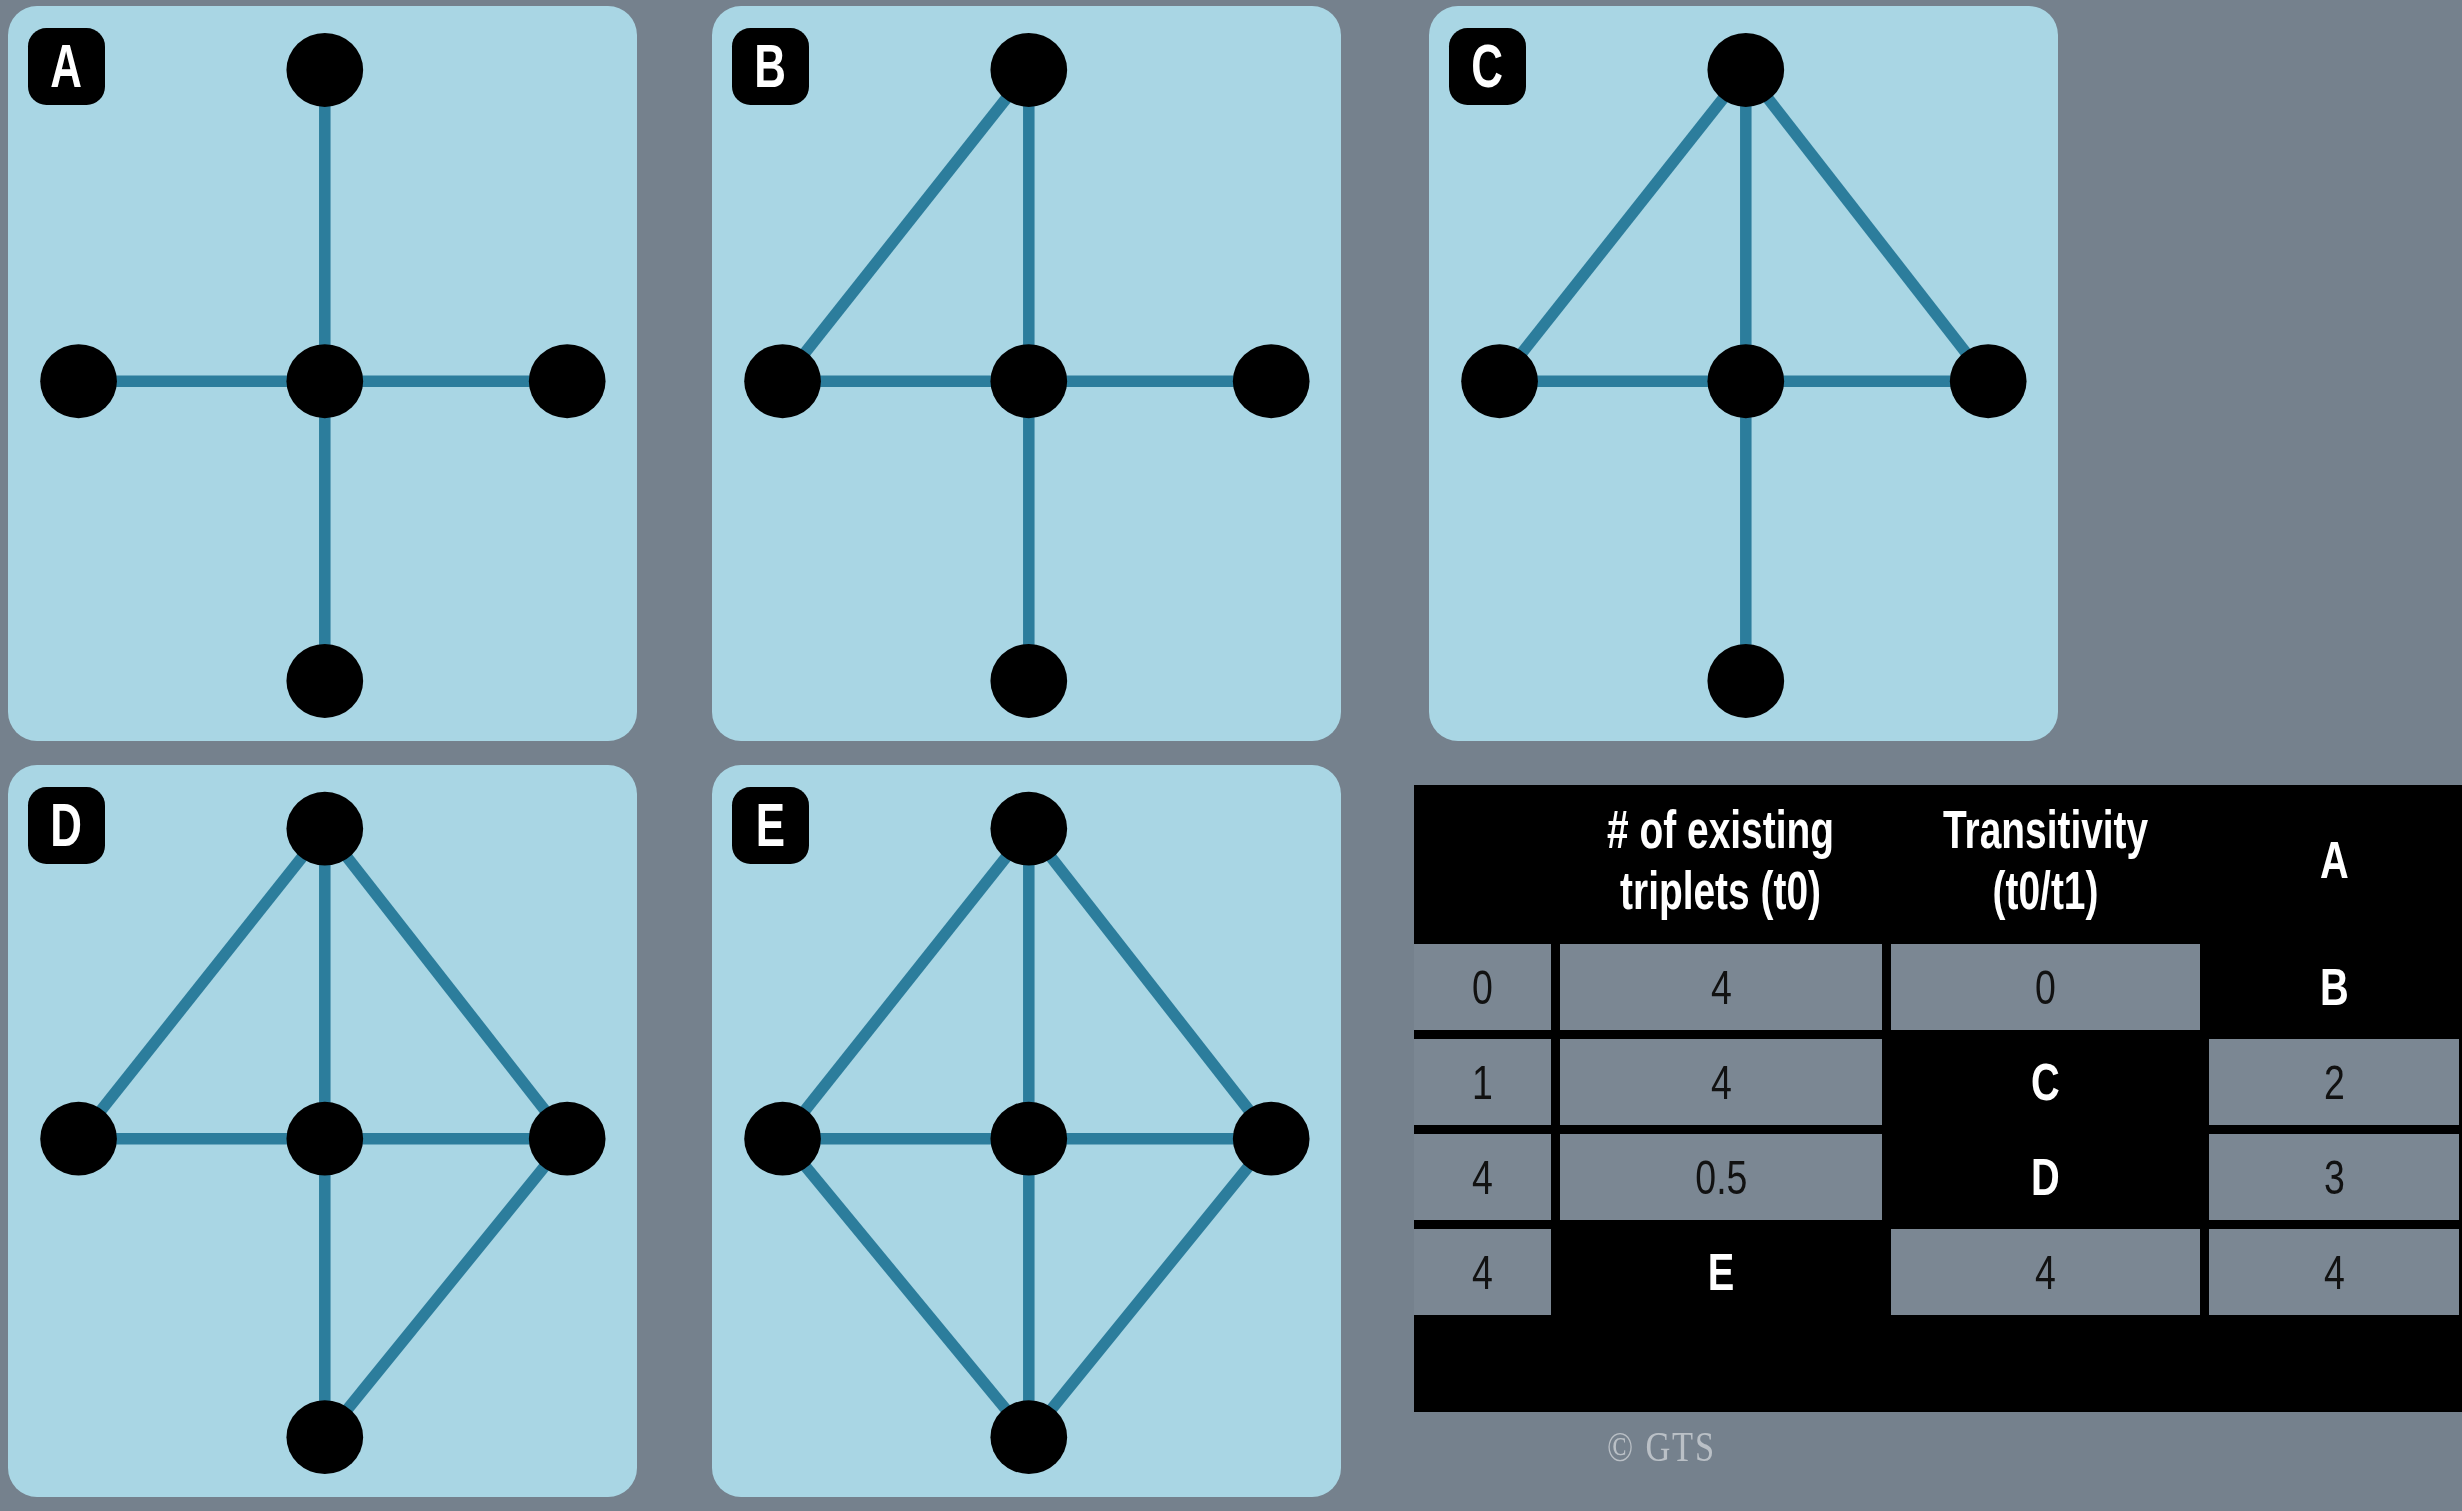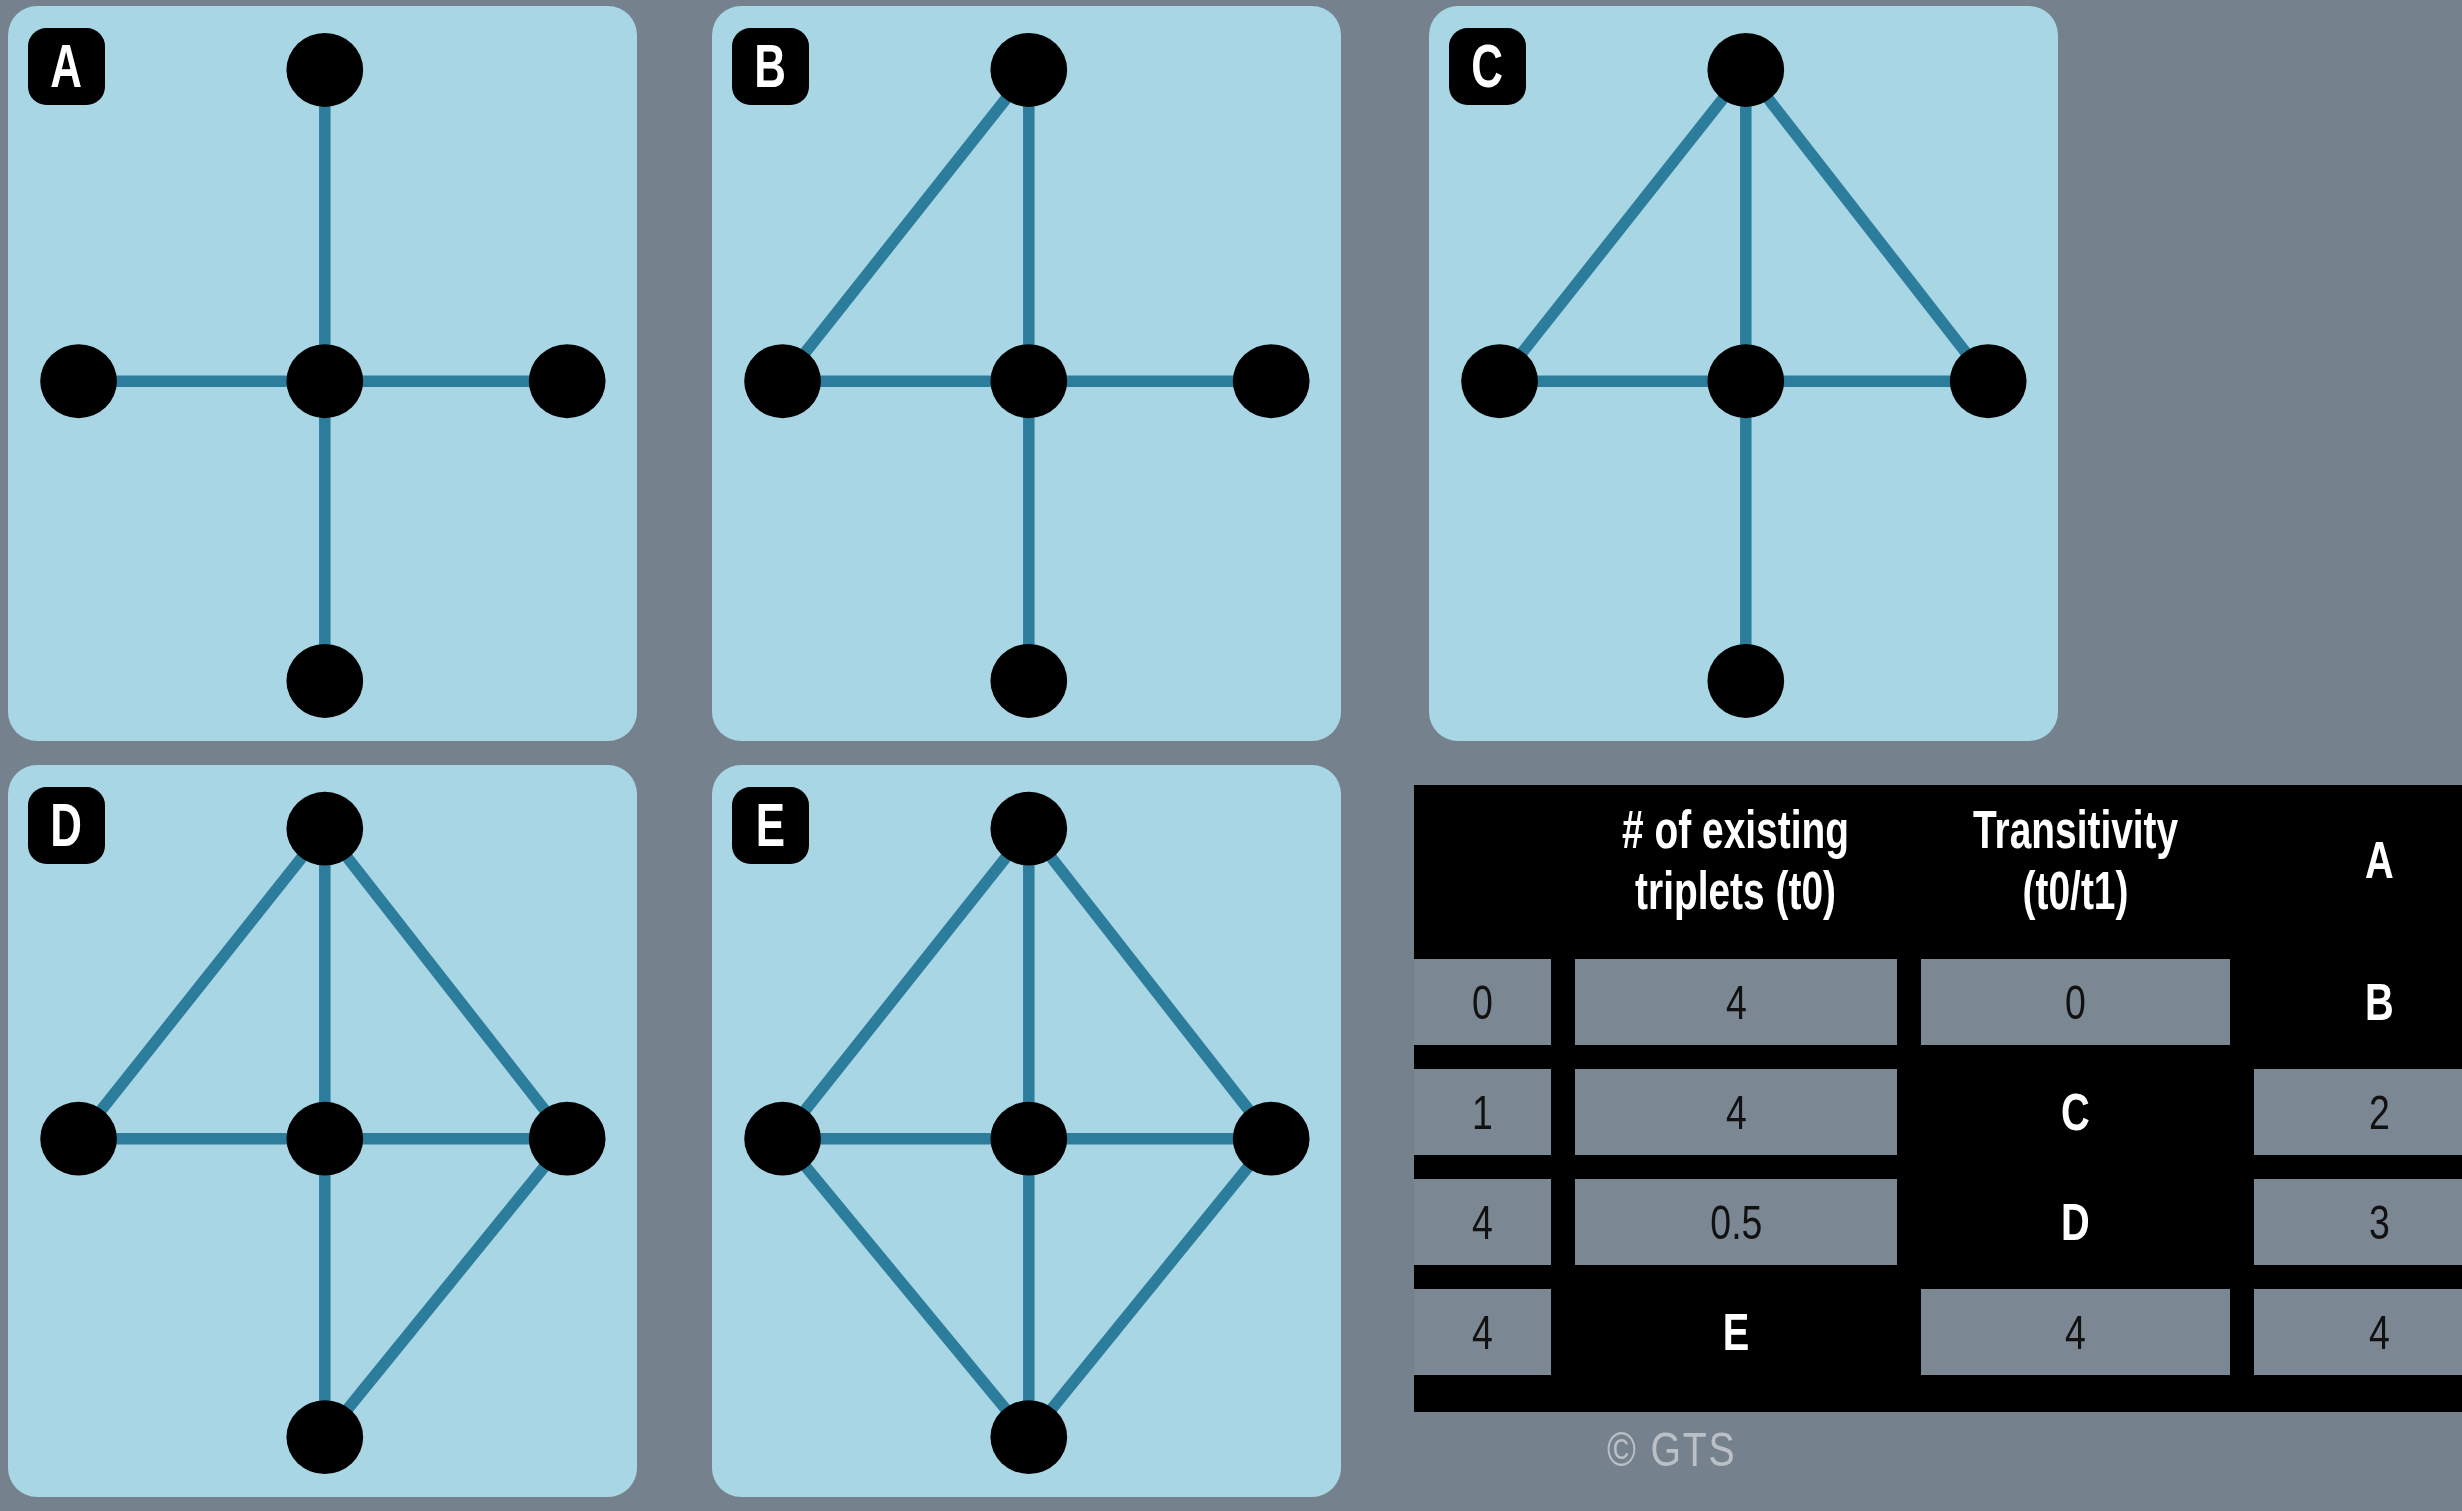--- a/index.html
+++ b/index.html
@@ -54,21 +54,21 @@
 
   
   .ttable {
     position: absolute;
     left: 1414px; top: 785px;
     width: 1049px; height: 627px;
     background: var(--table-bg);
     display: grid;
     grid-template-columns: 137px 322px 309px 250px;
     grid-template-rows: 150px repeat(5, 86px);
-    gap: 24px;
+    gap: 9px;
     padding: 0 7.7px 7.7px 0;
   }
   .hcell {
     display: flex; flex-direction: column;
     align-items: center; justify-content: center;
     color: var(--text-light);
     font-weight: bold;
     font-size: 54px;
     line-height: 61px;
     text-align: center;
@@ -85,25 +85,26 @@
     background: var(--table-cell);
     display: flex; align-items: center; justify-content: center;
     color: var(--text-dark);
     font-size: 48px;
   }
   .dcell span { display: inline-block; transform: scaleX(0.78); }
 
   .watermark {
     position: absolute;
     left: 1607px; top: 1425px;
-    font-size: 49px;
+    font-size: 43px;
     line-height: 1;
     color: rgba(255,255,255,0.5);
     letter-spacing: 2.3px;
     white-space: nowrap;
+    font-family: Liberation Serif, serif;
   }
   .watermark span { display: inline-block; transform: scaleX(0.8); transform-origin: left center; }
 </style>
 </head>
 <body>
 
 <div class="stage">
 
   <div class="panel row1 col1">
     <svg class="graph" viewBox="0 0 820 954" preserveAspectRatio="none">

